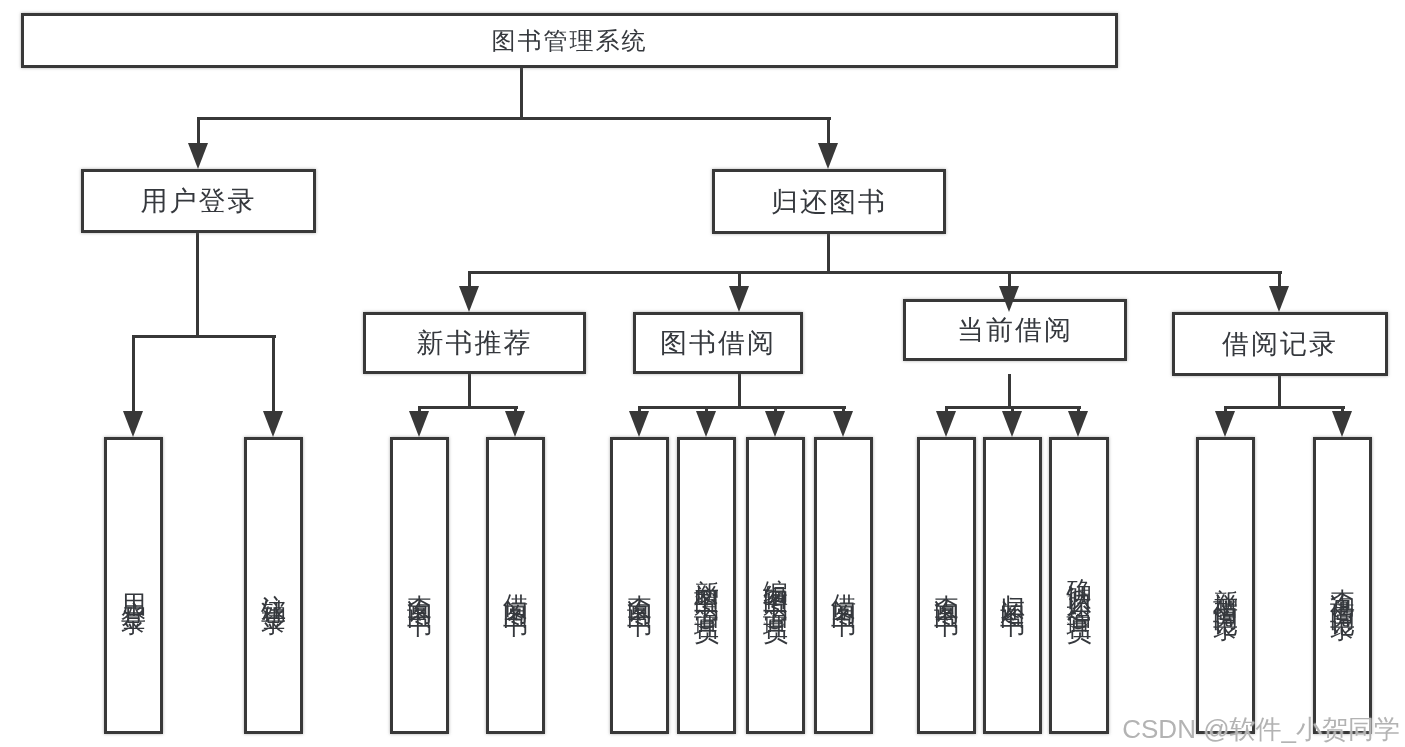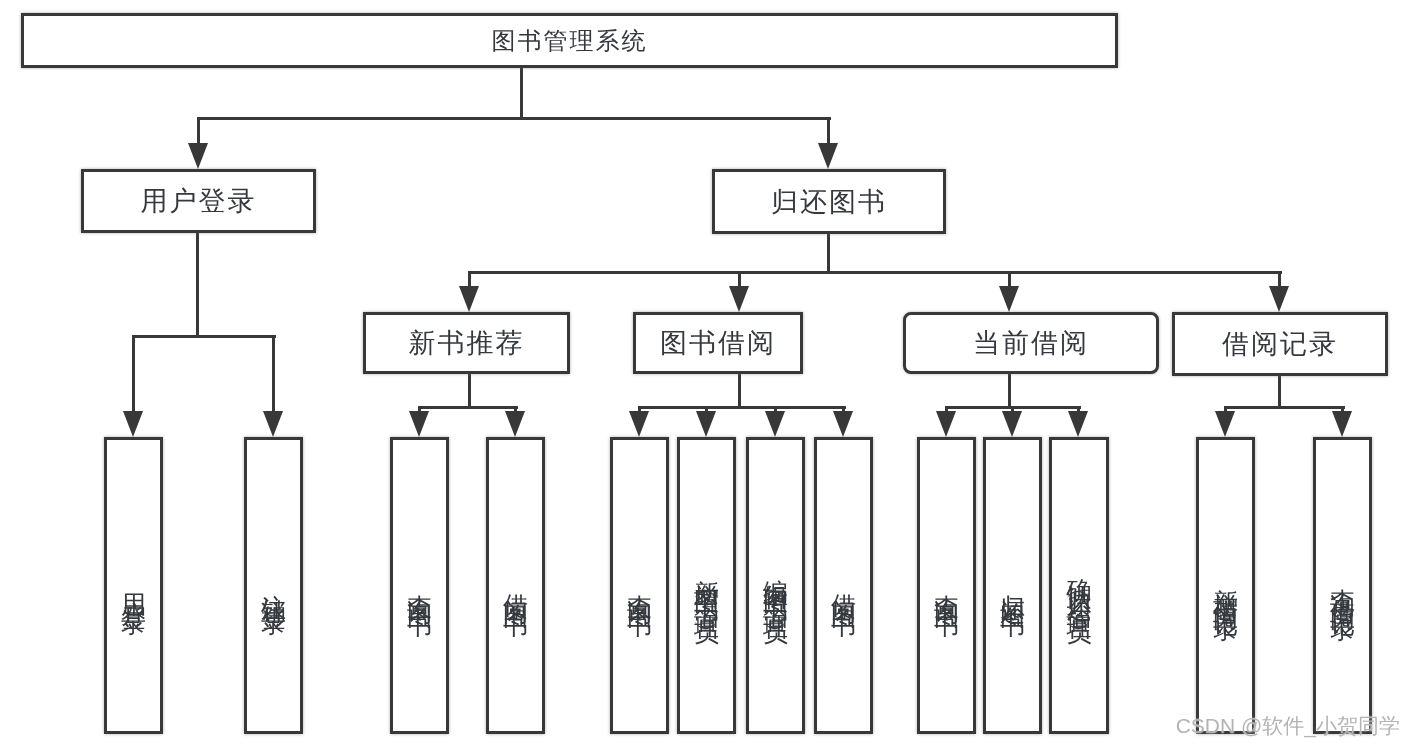--- a/index.html
+++ b/index.html
@@ -42,48 +42,48 @@
     width: 0; height: 0;
     border-left: 10px solid transparent;
     border-right: 10px solid transparent;
     border-top: 26px solid var(--line-color, #383838);
     z-index: 3;
   }
   .watermark {
     position: absolute;
     top: 712px;
     right: 5px;
-    font-size: 21px;
+    font-size: 26px;
     color: var(--wm-color, #b3b3b3);
     text-shadow: 0 0 2px #ffffff;
     z-index: 10;
     white-space: nowrap;
   }
 </style>
 </head>
 <body>
 
 <div class="canvas" id="canvas">
   <div class="watermark">CSDN @软件_小贺同学</div>
 <div class="node node-root" style="left: 21px; top: 13px; width: 1097px; height: 55px;">
       <span>图书管理系统</span>
     </div>
     <div class="node node-h" style="left: 81px; top: 169px; width: 235px; height: 64px;">
       <span>用户登录</span>
     </div>
     <div class="node node-h" style="left: 712px; top: 169px; width: 234px; height: 65px;">
       <span>归还图书</span>
     </div>
-    <div class="node node-h" style="left: 363px; top: 312px; width: 207px; height: 62px;">
+    <div class="node node-h" style="left: 363px; top: 312px; width: 223px; height: 62px;">
       <span>新书推荐</span>
     </div>
     <div class="node node-h" style="left: 633px; top: 312px; width: 170px; height: 62px;">
       <span>图书借阅</span>
     </div>
-    <div class="node node-h" style="left: 903px; top: 312px; width: 256px; height: 62px; border-radius: 8px;">
+    <div class="node node-h" style="left: 903px; top: 299px; width: 224px; height: 62px;">
       <span>当前借阅</span>
     </div>
     <div class="node node-h" style="left: 1172px; top: 312px; width: 216px; height: 64px;">
       <span>借阅记录</span>
     </div>
     <div class="node node-v" style="left: 104px; top: 437px; width: 59px; height: 297px;">
       <span>用户登录</span>
     </div>
     <div class="node node-v" style="left: 244px; top: 437px; width: 59px; height: 297px;">
       <span>注销登录</span>

